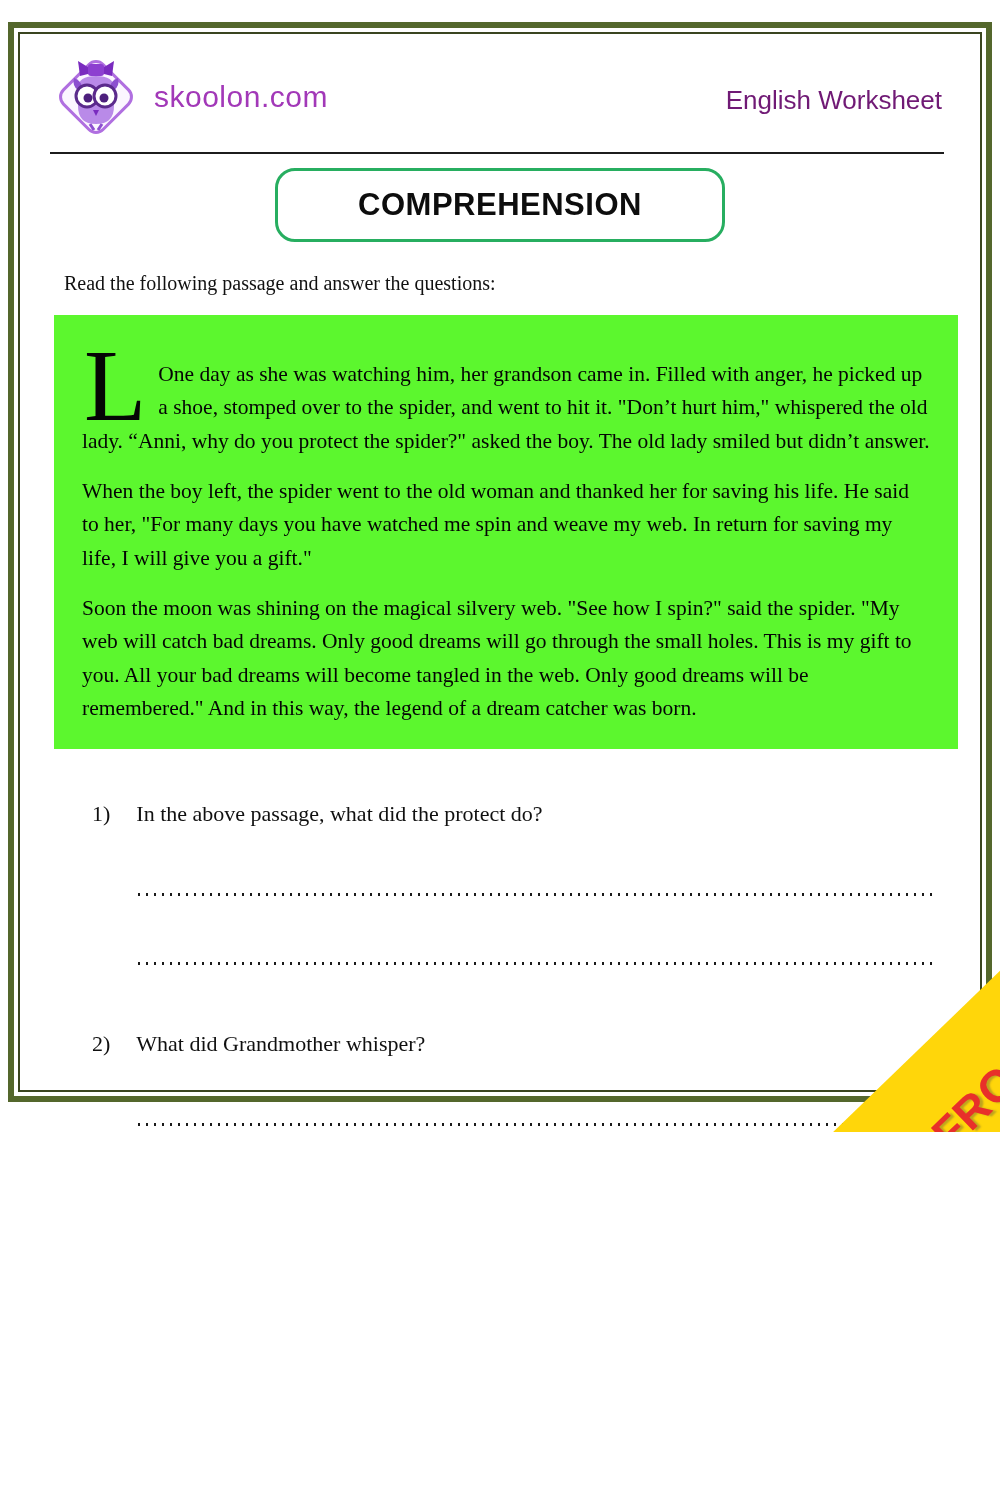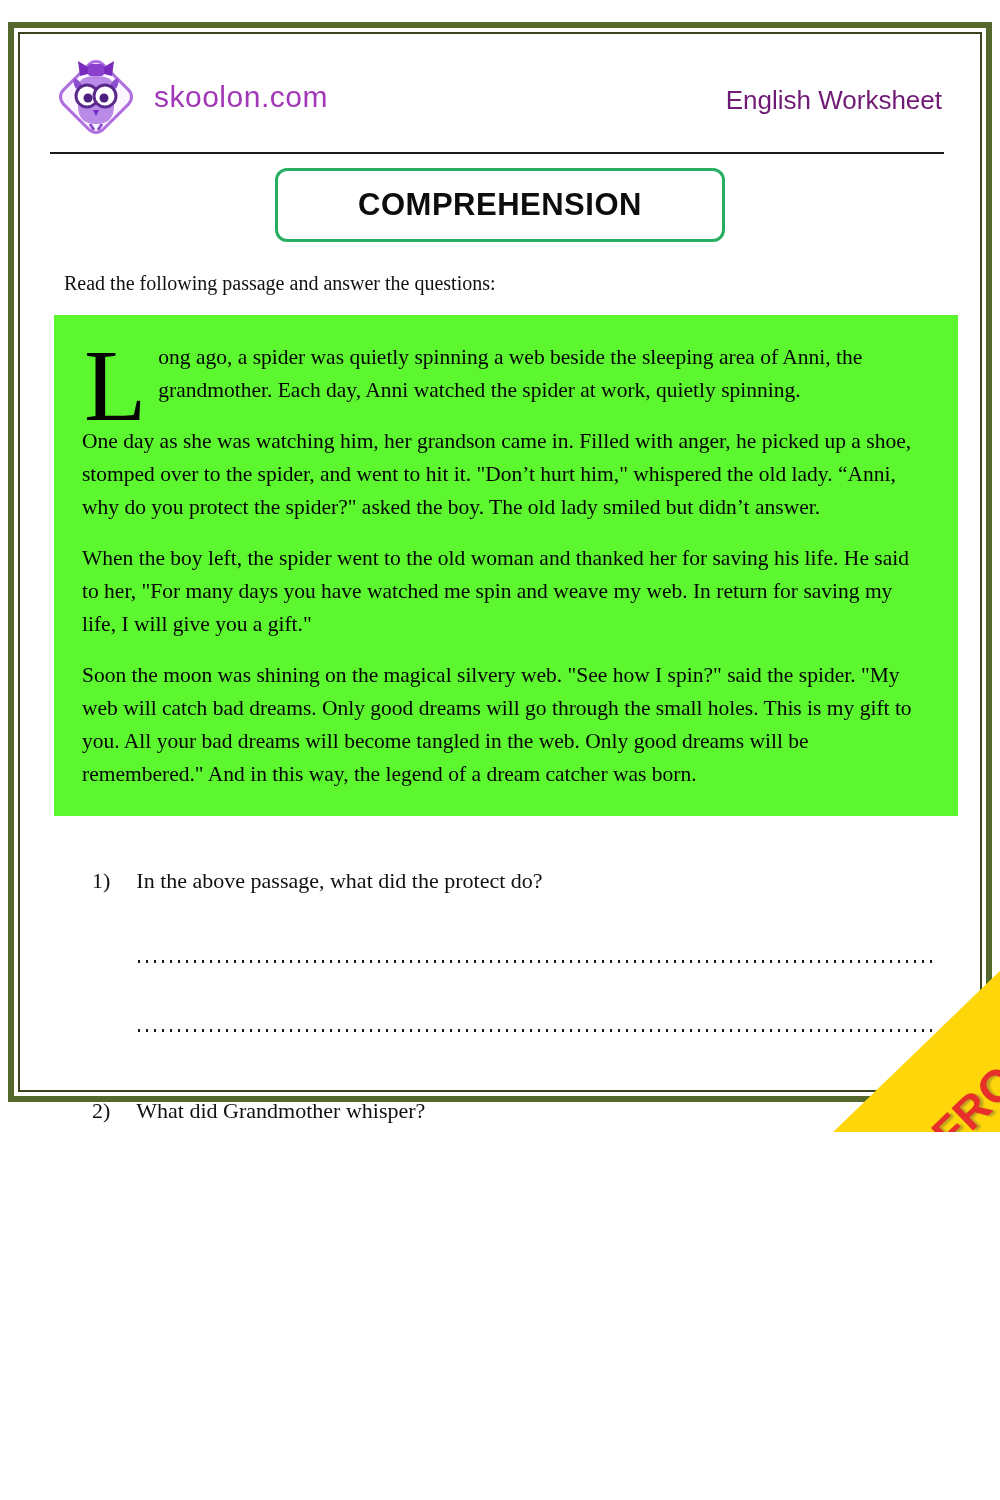--- a/index.html
+++ b/index.html
@@ -32,21 +32,21 @@
   }
   .worksheet-type {
     font-family:"Liberation Sans", sans-serif;
     font-size:26px; color:#701a75; margin-top:6px;
   }
   .header-rule { margin:6px 36px 0 30px; border-top:2px solid #1c1c1c; }
 
   
   .title-wrap { text-align:center; margin-top:14px; }
   .title-box {
-    display:inline-block; border:3px solid #27ae60; border-radius:12px;
+    display:inline-block; border:3px solid #27ae60; border-radius:20px;
     padding:16px 80px; background:#fff;
   }
   .title-box h1 {
     font-family:"Liberation Sans", sans-serif;
     font-size:31px; font-weight:bold; color:#0d0d0d; letter-spacing:0.5px;
   }
 
   
   .instruction {
     margin:30px 0 17px 44px; font-size:20px; color:#111;
@@ -143,21 +143,21 @@
         <div class="title-wrap">
           <div class="title-box">
             <h1>COMPREHENSION</h1>
           </div>
         </div>
 
         <p class="instruction">Read the following passage and answer the questions:</p>
 
         <div class="passage" style="background: rgb(92, 247, 46);">
           <p>
-            <span class="dropcap">L</span><span>ong ago, a spider was quietly spinning a web beside the sleeping area of Anni, the grandmother. Each day, Anni watched the spider at work, quietly spinning.</span>
+            <span class="dropcap">L</span>
           </p>
           <p>One day as she was watching him, her grandson came in. Filled with anger, he picked up a shoe, stomped over to the spider, and went to hit it. "Don’t hurt him," whispered the old lady. “Anni, why do you protect the spider?" asked the boy. The old lady smiled but didn’t answer.</p>
           <p>When the boy left, the spider went to the old woman and thanked her for saving his life. He said to her, "For many days you have watched me spin and weave my web. In return for saving my life, I will give you a gift."</p>
           <p>Soon the moon was shining on the magical silvery web. "See how I spin?" said the spider. "My web will catch bad dreams. Only good dreams will go through the small holes. This is my gift to you. All your bad dreams will become tangled in the web. Only good dreams will be remembered." And in this way, the legend of a dream catcher was born.</p>
         </div>
 
         <div class="questions">
           <div class="question">
             <span>1)</span>
             <span>In the above passage, what did the protect do?</span>

